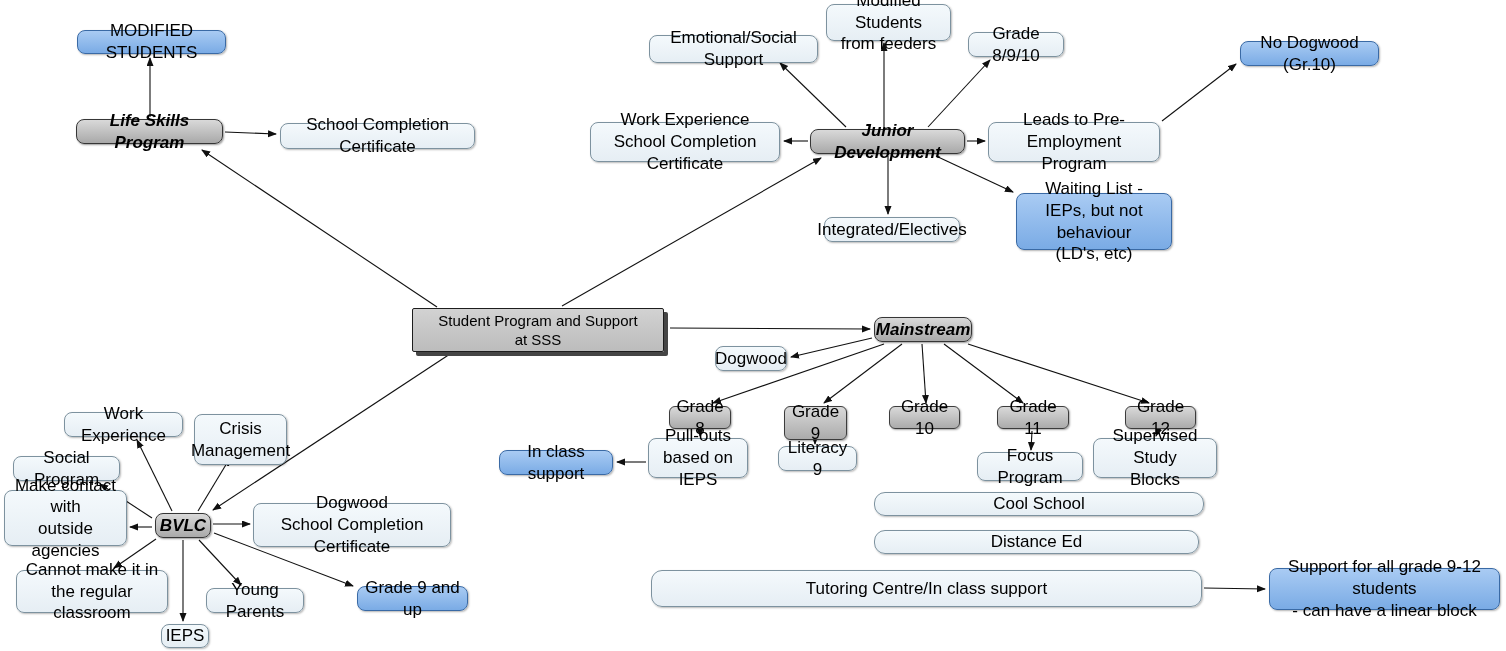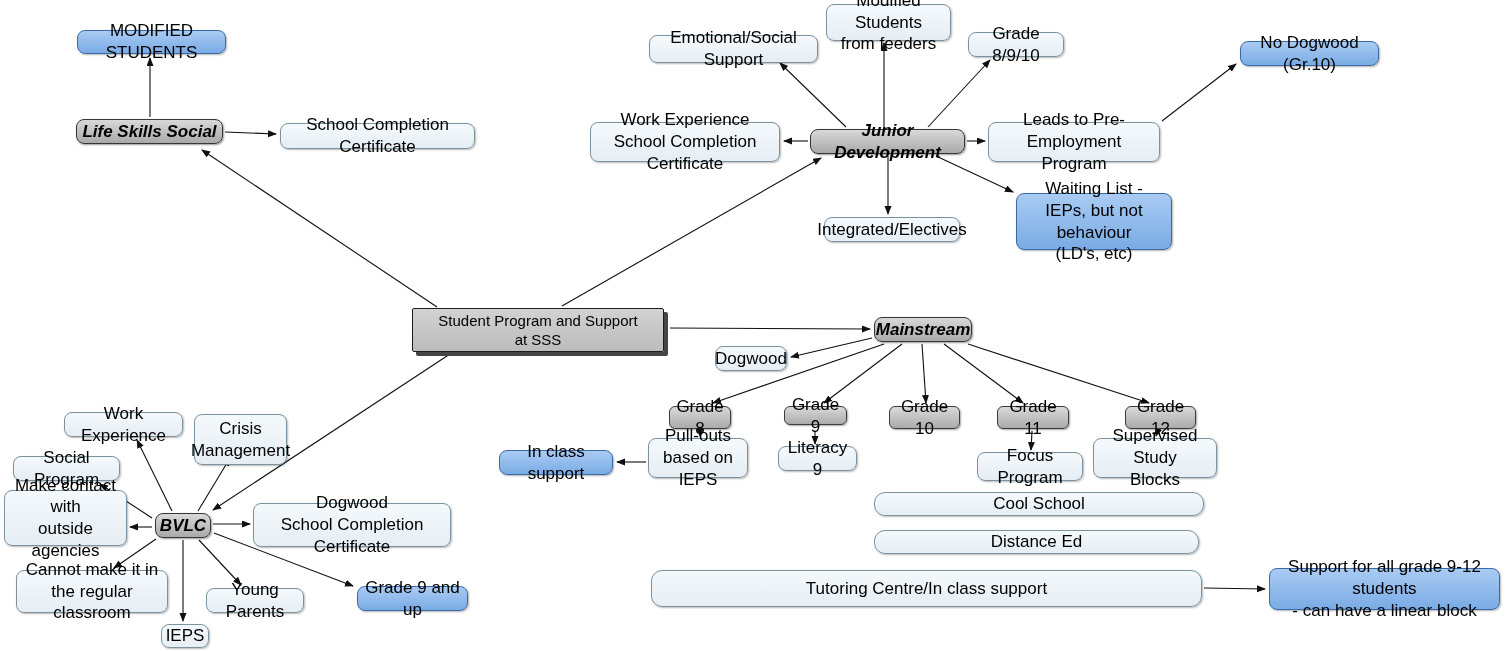--- a/index.html
+++ b/index.html
@@ -93,42 +93,42 @@
     <line x1="183" y1="540" x2="183" y2="621" marker-end="url(#arw)"></line>
     <line x1="199" y1="540" x2="241" y2="585" marker-end="url(#arw)"></line>
     <line x1="213" y1="524" x2="250" y2="524" marker-end="url(#arw)"></line>
     <line x1="214" y1="533" x2="353" y2="586" marker-end="url(#arw)"></line>
   </svg>
 
   <div class="node center-node" style="left:412px;top:308px;width:252px;height:44px">Student Program and Support
 at SSS</div>
 
   <div class="node blue" style="left:77px;top:30px;width:149px;height:24px">MODIFIED STUDENTS</div>
-  <div class="node gray" style="left:76px;top:119px;width:147px;height:25px">Life Skills Social</div>
+  <div class="node gray" style="left:76px;top:119px;width:147px;height:25px">Life Skills Program</div>
   <div class="node light" style="left:280px;top:123px;width:195px;height:26px">School Completion Certificate</div>
 
   <div class="node light" style="left:649px;top:35px;width:169px;height:28px">Emotional/Social Support</div>
   <div class="node light" style="left:826px;top:4px;width:125px;height:37px">Modified Students
 from feeders</div>
   <div class="node light" style="left:968px;top:32px;width:96px;height:25px">Grade 8/9/10</div>
   <div class="node blue" style="left:1240px;top:41px;width:139px;height:25px">No Dogwood (Gr.10)</div>
   <div class="node light" style="left:590px;top:122px;width:190px;height:40px">Work Experience
 School Completion Certificate</div>
   <div class="node gray" style="left:810px;top:129px;width:155px;height:25px">Junior Development</div>
   <div class="node light" style="left:988px;top:122px;width:172px;height:40px">Leads to Pre-Employment
 Program</div>
   <div class="node light" style="left:824px;top:217px;width:136px;height:25px">Integrated/Electives</div>
   <div class="node blue" style="left:1016px;top:193px;width:156px;height:57px">Waiting List -
 IEPs, but not behaviour
 (LD's, etc)</div>
 
   <div class="node gray" style="left:874px;top:317px;width:98px;height:25px">Mainstream</div>
   <div class="node light" style="left:715px;top:346px;width:72px;height:25px">Dogwood</div>
   <div class="node gray-plain" style="left:669px;top:406px;width:62px;height:23px">Grade 8</div>
-  <div class="node gray-plain" style="left:784px;top:406px;width:63px;height:19px">Grade 9</div>
+  <div class="node gray-plain" style="left:784px;top:406px;width:63px;height:34px">Grade 9</div>
   <div class="node gray-plain" style="left:889px;top:406px;width:71px;height:23px">Grade 10</div>
   <div class="node gray-plain" style="left:997px;top:406px;width:72px;height:23px">Grade 11</div>
   <div class="node gray-plain" style="left:1125px;top:406px;width:71px;height:23px">Grade 12</div>
   <div class="node light" style="left:648px;top:438px;width:100px;height:40px">Pull-outs
 based on IEPS</div>
   <div class="node blue" style="left:499px;top:450px;width:114px;height:25px">In class support</div>
   <div class="node light" style="left:778px;top:446px;width:79px;height:25px">Literacy 9</div>
   <div class="node light" style="left:977px;top:452px;width:106px;height:29px">Focus Program</div>
   <div class="node light" style="left:1093px;top:438px;width:124px;height:40px">Supervised Study
 Blocks</div>

